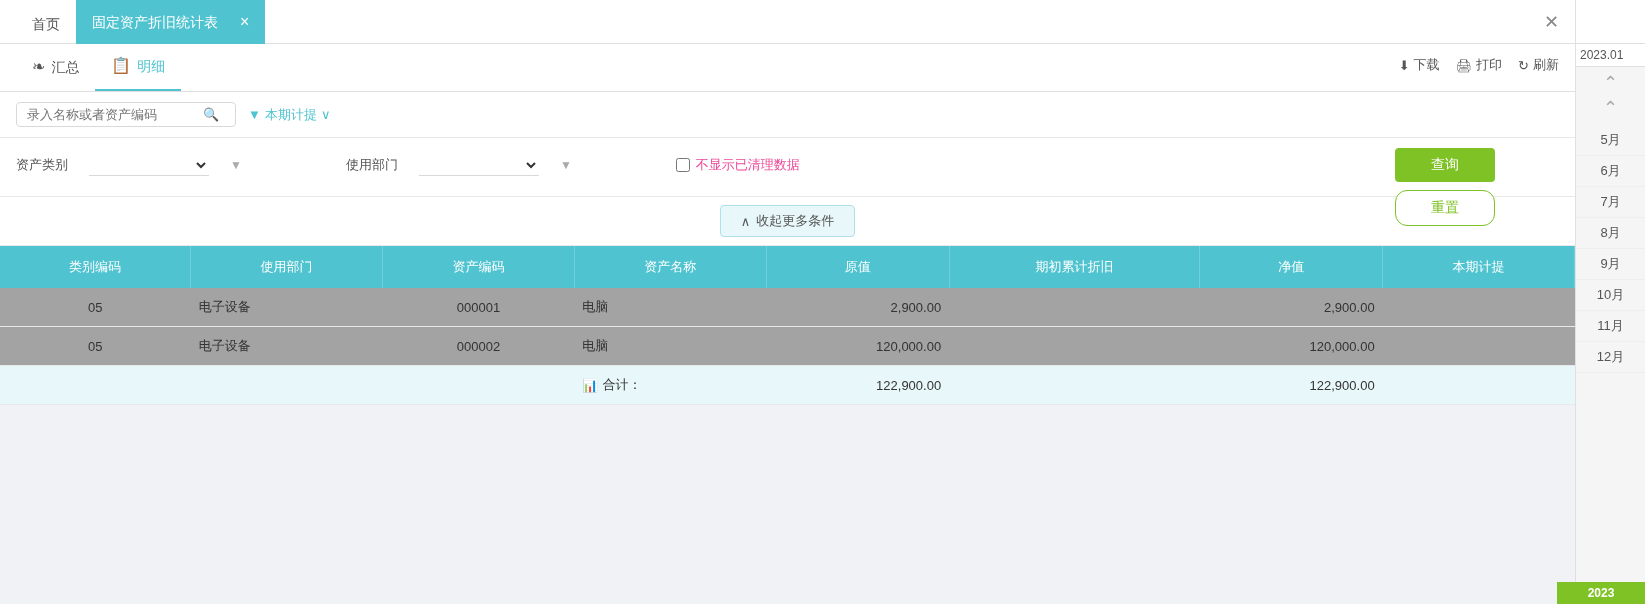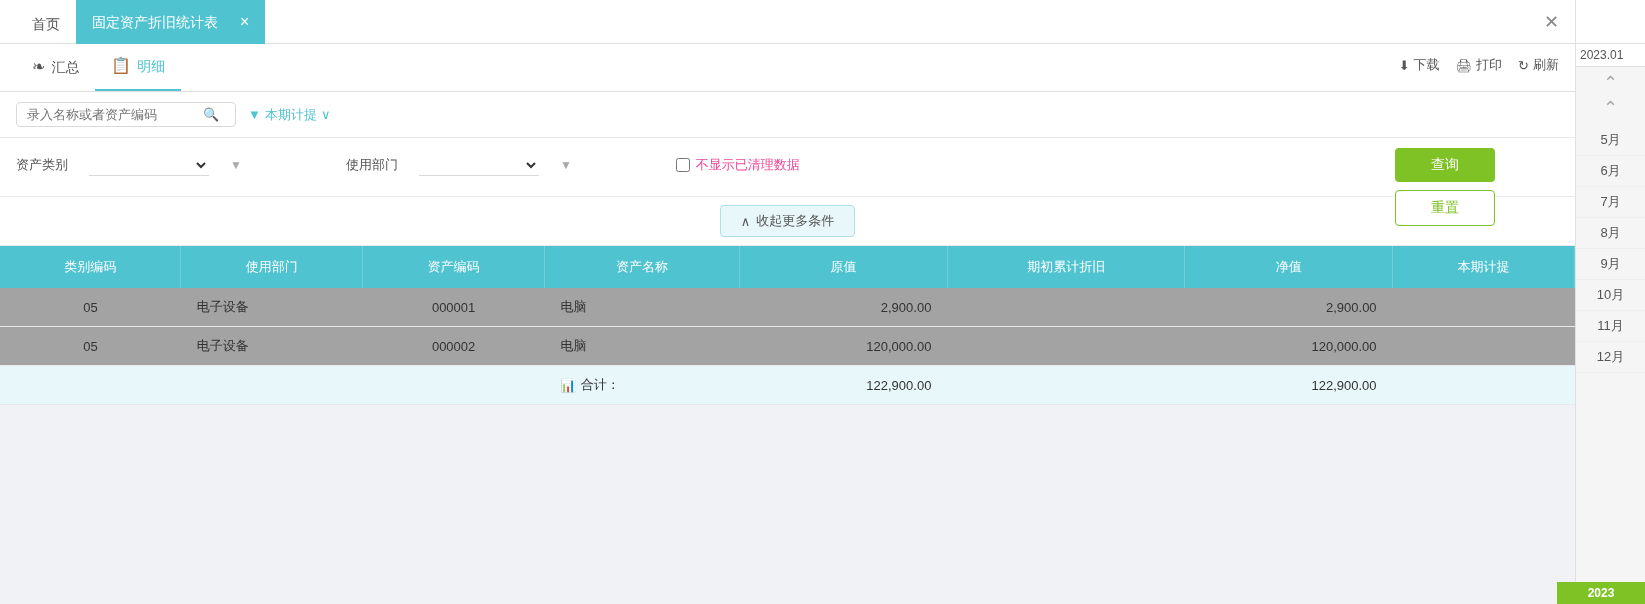--- a/index.html
+++ b/index.html
@@ -71,21 +71,21 @@
     }
     .filter-dropdown-icon { color: #aaa; font-size: 12px; cursor: pointer; }
     .checkbox-item { display: flex; align-items: center; gap: 6px; }
     .filter-checkbox { width: 14px; height: 14px; cursor: pointer; }
     .filter-checkbox-label { font-size: 13px; color: #ec4899; }
     .btn-query {
       background: #7ec225; color: #fff; border: none; border-radius: 4px;
       padding: 8px 32px; font-size: 14px; cursor: pointer; min-width: 100px;
     }
     .btn-reset {
-      background: #fff; color: #7ec225; border: 1px solid #7ec225; border-radius: 4px;
+      background: #fff; color: #7ec225; border: 1px solid #7ec225; border-radius: 12px;
       padding: 8px 32px; font-size: 14px; cursor: pointer; min-width: 100px;
     }
 
     .collapse-bar {
       display: flex; justify-content: center; align-items: center;
       padding: 8px; background: #fff; border-bottom: 1px solid #e8e8e8;
     }
     .collapse-btn {
       display: flex; align-items: center; gap: 6px; background: #e8f7f9;
       border: 1px solid #b2e0e8; border-radius: 4px; padding: 6px 20px;
@@ -94,21 +94,21 @@
 
     
     .table-wrap { overflow-x: auto; background: #a3a3a3; }
     table { width: 100%; border-collapse: collapse; }
     thead tr { background: #4fc3d0; }
     thead th {
       color: #fff; padding: 12px 16px; font-size: 13px; font-weight: 500;
       text-align: center; border-right: 1px solid rgba(255,255,255,0.2);
     }
     tbody tr { border-bottom: 1px solid #e8e8e8; }
-    tbody td { padding: 10px 16px; font-size: 13px; color: #333; }
+    tbody td { padding: 10px 8px; font-size: 13px; color: #333; }
     tbody td.num { text-align: right; }
     tbody td.center { text-align: center; }
     .total-row { background: #e8f7fa; }
     .total-row td { font-weight: 500; }
 
     
     .right-sidebar {
       position: absolute; right: 0; top: 0; width: 70px; height: 604px;
       background: #f5f5f5; border-left: 1px solid #e0e0e0; display: flex; flex-direction: column;
     }

